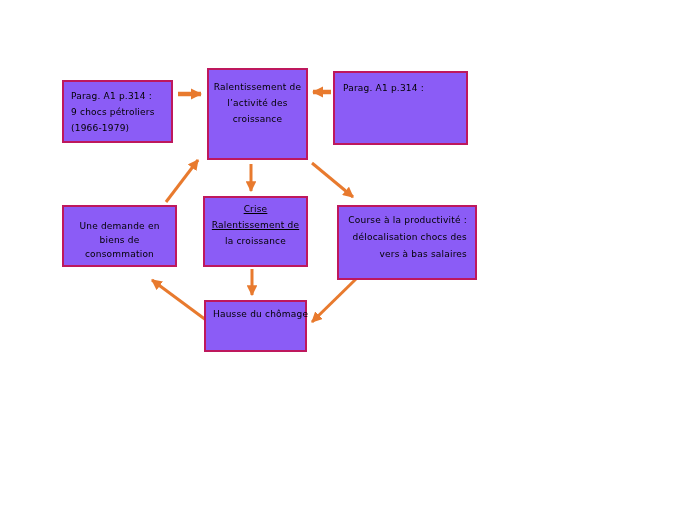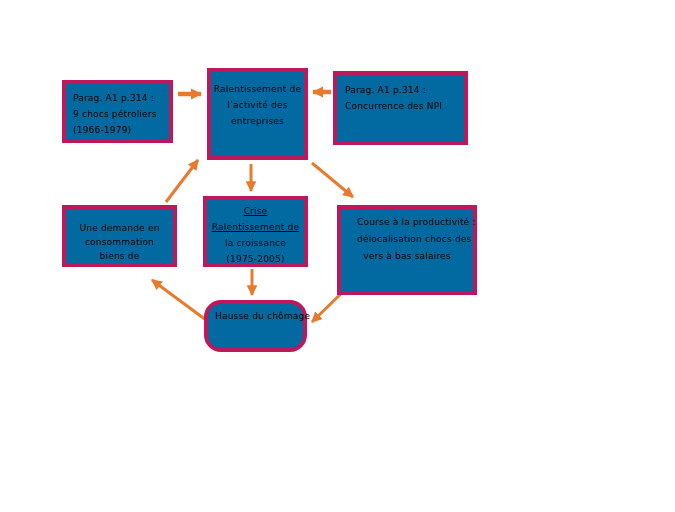--- a/index.html
+++ b/index.html
@@ -11,22 +11,22 @@
   }
   #canvas {
     position: relative;
     width: 675px; height: 512px;
     background: #ffffff;
     overflow: hidden;
   }
   .box {
     position: absolute;
     box-sizing: border-box;
-    background: #0369a1;
-    border: 4px solid #be185d;
+    background: #8b5cf6;
+    border: 2px solid #be185d;
     color: #000000;
     font-size: 9px;
     letter-spacing: 0.2px;
   }
   .box .line { white-space: nowrap; }
   #box-oil {
     left: 62px; top: 80px; width: 111px; height: 63px;
     padding: 6px 7px; line-height: 16px; text-align: left;
   }
   #box-slowdown {
@@ -41,26 +41,26 @@
     left: 62px; top: 205px; width: 115px; height: 62px;
     padding: 12px 2px; line-height: 14px; text-align: center;
   }
   #box-crisis {
     left: 203px; top: 196px; width: 105px; height: 71px;
     padding: 3px 2px; line-height: 16px; text-align: center;
     font-weight: normal;
   }
   #box-crisis .u { text-decoration: underline; }
   #box-productivity {
-    left: 337px; top: 205px; width: 140px; height: 90px;
-    padding: 5px 16px; line-height: 17px; text-align: center;
+    left: 337px; top: 205px; width: 140px; height: 75px;
+    padding: 5px 8px; line-height: 17px; text-align: right;
   }
   #box-unemployment {
     left: 204px; top: 300px; width: 103px; height: 52px;
-    padding: 5px 7px; line-height: 14px; text-align: left; border-radius: 17px;
+    padding: 5px 7px; line-height: 14px; text-align: left;
   }
   #arrow-layer {
     position: absolute; left: 0; top: 0;
     width: 675px; height: 512px;
     pointer-events: none;
   }
   .arrow { stroke: var(--arrow-color); stroke-width: 3; }
   .arrow.h { stroke-width: 4.5; }
   .arrow-head-path { fill: var(--arrow-color); }
 </style>
@@ -90,39 +90,37 @@
 
   <div class="box" id="box-oil">
     <div class="line">Parag. A1 p.314 :</div>
     <div class="line">9 chocs pétroliers</div>
     <div class="line">(1966-1979)</div>
   </div>
 
   <div class="box" id="box-slowdown">
     <div class="line">Ralentissement de</div>
     <div class="line">l’activité des</div>
-    <div class="line">entreprises</div>
+    <div class="line">croissance</div>
   </div>
 
   <div class="box" id="box-npi">
     <div class="line">Parag. A1 p.314 :</div>
-    <div class="line">Concurrence des NPI</div>
   </div>
 
   <div class="box" id="box-demand">
     <div class="line">Une demande en</div>
+    <div class="line">biens de</div>
     <div class="line">consommation</div>
-    <div class="line">biens de</div>
   </div>
 
   <div class="box" id="box-crisis">
     <div class="line u">Crise</div>
     <div class="line u">Ralentissement de</div>
     <div class="line">la croissance</div>
-    <div class="line">(1975-2005)</div>
   </div>
 
   <div class="box" id="box-productivity">
     <div class="line">Course à la productivité :</div>
     <div class="line">délocalisation chocs des</div>
     <div class="line">vers à bas salaires</div>
   </div>
 
   <div class="box" id="box-unemployment">
     <div class="line">Hausse du chômage</div>

